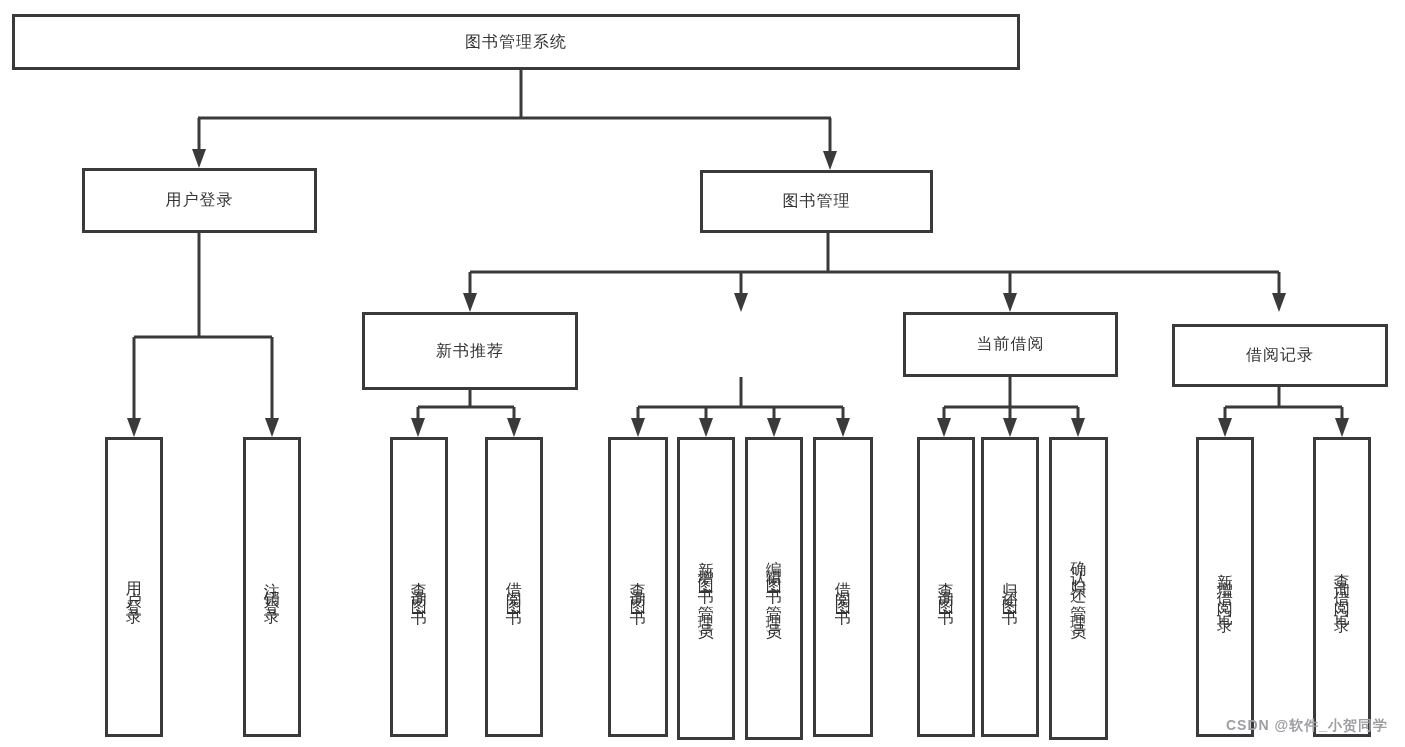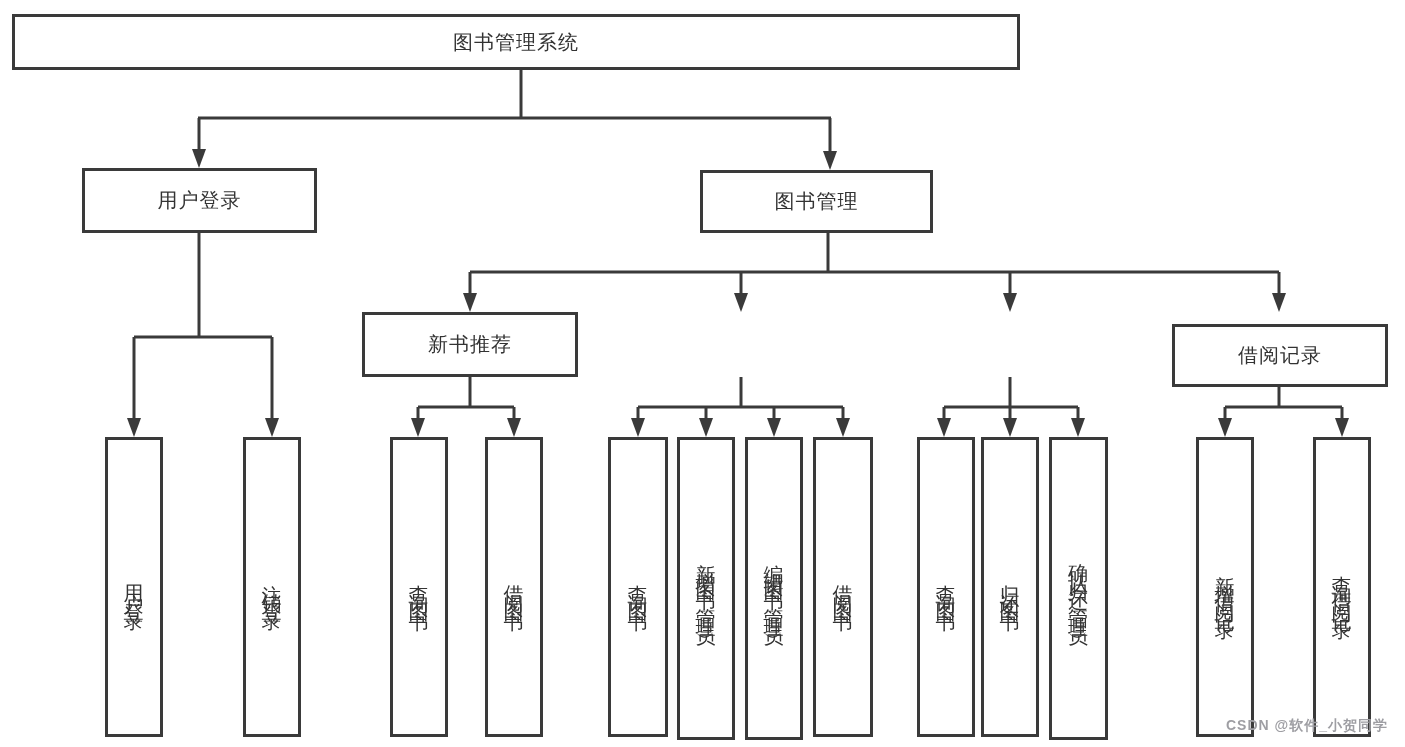--- a/index.html
+++ b/index.html
@@ -17,21 +17,21 @@
     overflow:hidden;
   }
   #connectors{position:absolute;left:0;top:0;width:1405px;height:747px;}
   .hbox,.vbox{
     position:absolute;
     box-sizing:border-box;
     border:3px solid var(--line);
     background:#fff;
     color:var(--text);
     display:flex;align-items:center;justify-content:center;
-    font-size:20px;
+    font-size:16px;
     letter-spacing:1px;
   }
   .vbox span{
     writing-mode:vertical-rl;
     text-orientation:mixed;
     letter-spacing:9px;
     line-height:1.1;
     white-space:nowrap;
   }
   #watermark{
@@ -102,21 +102,22 @@
       <polygon points="1218,418 1232,418 1225,437" fill="#3a3a3a"></polygon>
       <line x1="1342" y1="407" x2="1342" y2="423" stroke="#3a3a3a" stroke-width="3"></line>
       <polygon points="1335,418 1349,418 1342,437" fill="#3a3a3a"></polygon>
     </svg>
 
   <div class="hbox" style="left:12px;top:14px;width:1008px;height:56px">图书管理系统</div>
 
   <div class="hbox" style="left:82px;top:168px;width:235px;height:65px">用户登录</div>
   <div class="hbox" style="left:700px;top:170px;width:233px;height:63px">图书管理</div>
 
-  <div class="hbox" style="left:362px;top:312px;width:216px;height:65px">新书推荐</div>
+  <div class="hbox" style="left:362px;top:312px;width:216px;height:78px">新书推荐</div>
+  <div class="hbox" style="left:903px;top:312px;width:215px;height:65px">当前借阅</div>
   <div class="hbox" style="left:1172px;top:324px;width:216px;height:63px">借阅记录</div>
 
   <div class="vbox" style="left:105px;top:437px;width:58px;height:300px">
     <span>用户登录</span>
     </div>
   <div class="vbox" style="left:243px;top:437px;width:58px;height:300px">
     <span>注销登录</span>
     </div>
 
   <div class="vbox" style="left:390px;top:437px;width:58px;height:300px">

